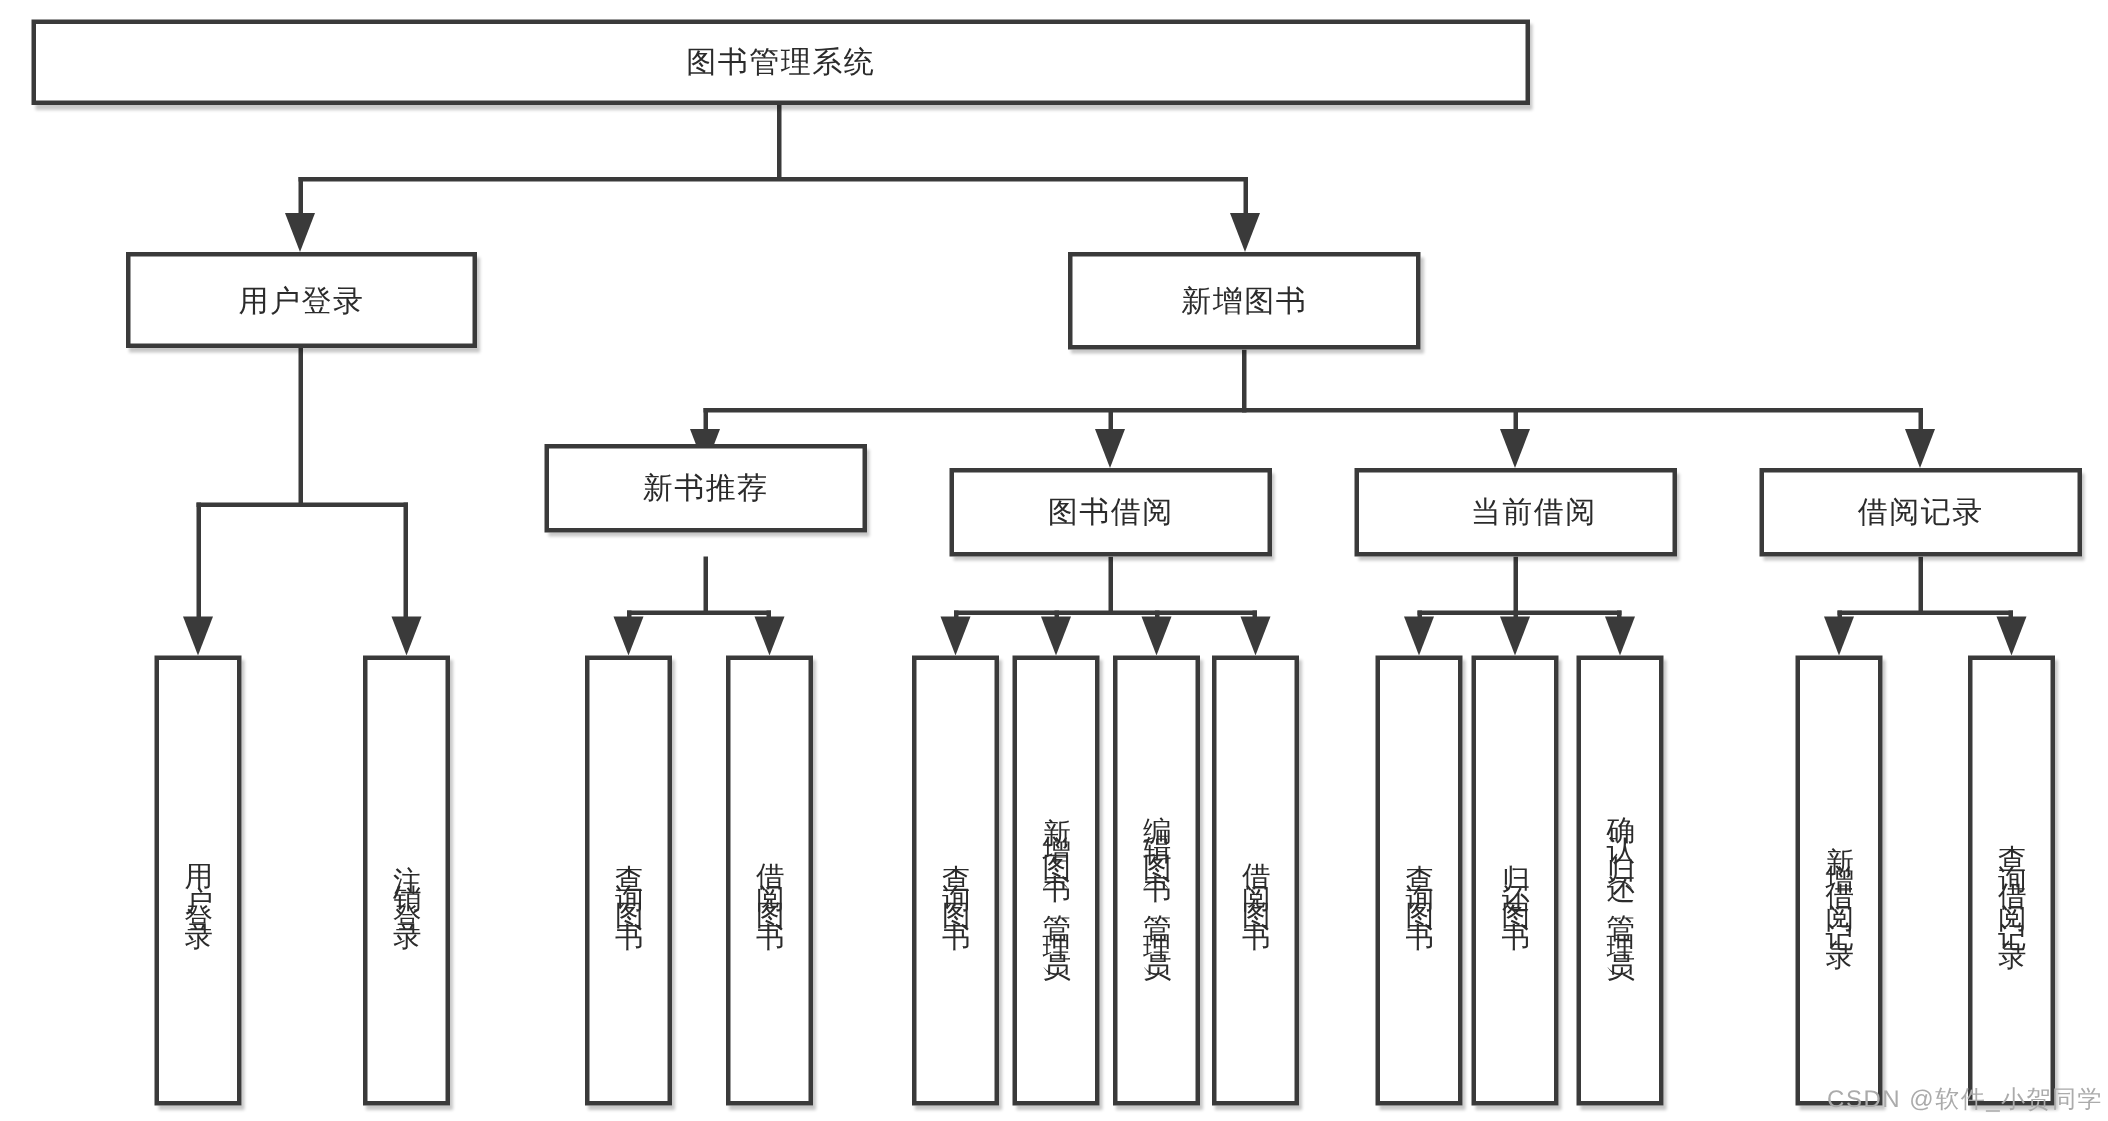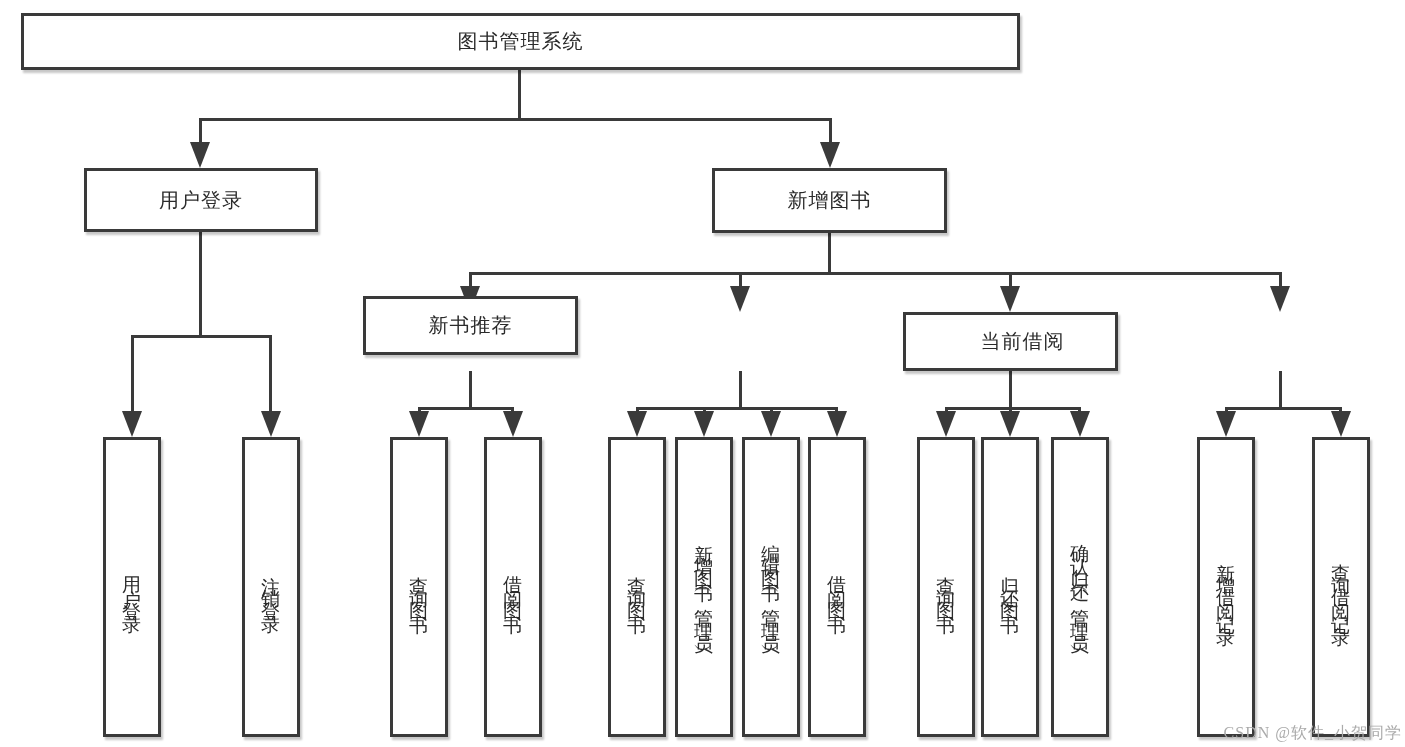--- a/index.html
+++ b/index.html
@@ -7,21 +7,21 @@
     --text:#2b2b2b;
     --box-bg:#ffffff;
     --wm:#ababab;
   }
   html,body{margin:0;padding:0;background:#fff;}
   #canvas{
     position:relative;
     width:1405px;height:747px;
     background:var(--box-bg);
     overflow:hidden;
-    font-family:Liberation Serif, serif;
+    font-family:Liberation Sans, sans-serif;
     text-align:right;
   }
   .node{
     position:absolute;
     box-sizing:border-box;
     border:3px solid var(--line);
     background:var(--box-bg);
     box-shadow:2px 3px 2px rgba(0,0,0,0.22);
     display:flex;align-items:center;justify-content:center;
     color:var(--text);
@@ -69,23 +69,25 @@
 <div id="canvas">
 
   <div class="node" style="left:21px;top:13px;width:999px;height:57px;">图书管理系统</div>
 
   <div class="node" style="left:84px;top:168px;width:234px;height:64px;">用户登录</div>
 
   <div class="node" style="left:712px;top:168px;width:235px;height:65px;">新增图书</div>
 
   <div class="node" style="left:363px;top:296px;width:215px;height:59px;">新书推荐</div>
 
+  <div class="node" style="left:633px;top:312px;width:215px;height:59px;">图书借阅</div>
 
   <div class="node" style="left:903px;top:312px;width:215px;height:59px;padding-left:24px;">当前借阅</div>
 
+  <div class="node" style="left:1173px;top:312px;width:215px;height:59px;">借阅记录</div>
 
   <div class="leaf" style="left:103px;">
     <span>用户登录</span>
   </div>
   <div class="leaf" style="left:242px;">
     <span>注销登录</span>
   </div>
 
   <div class="leaf" style="left:390px;">
     <span>查询图书</span>

